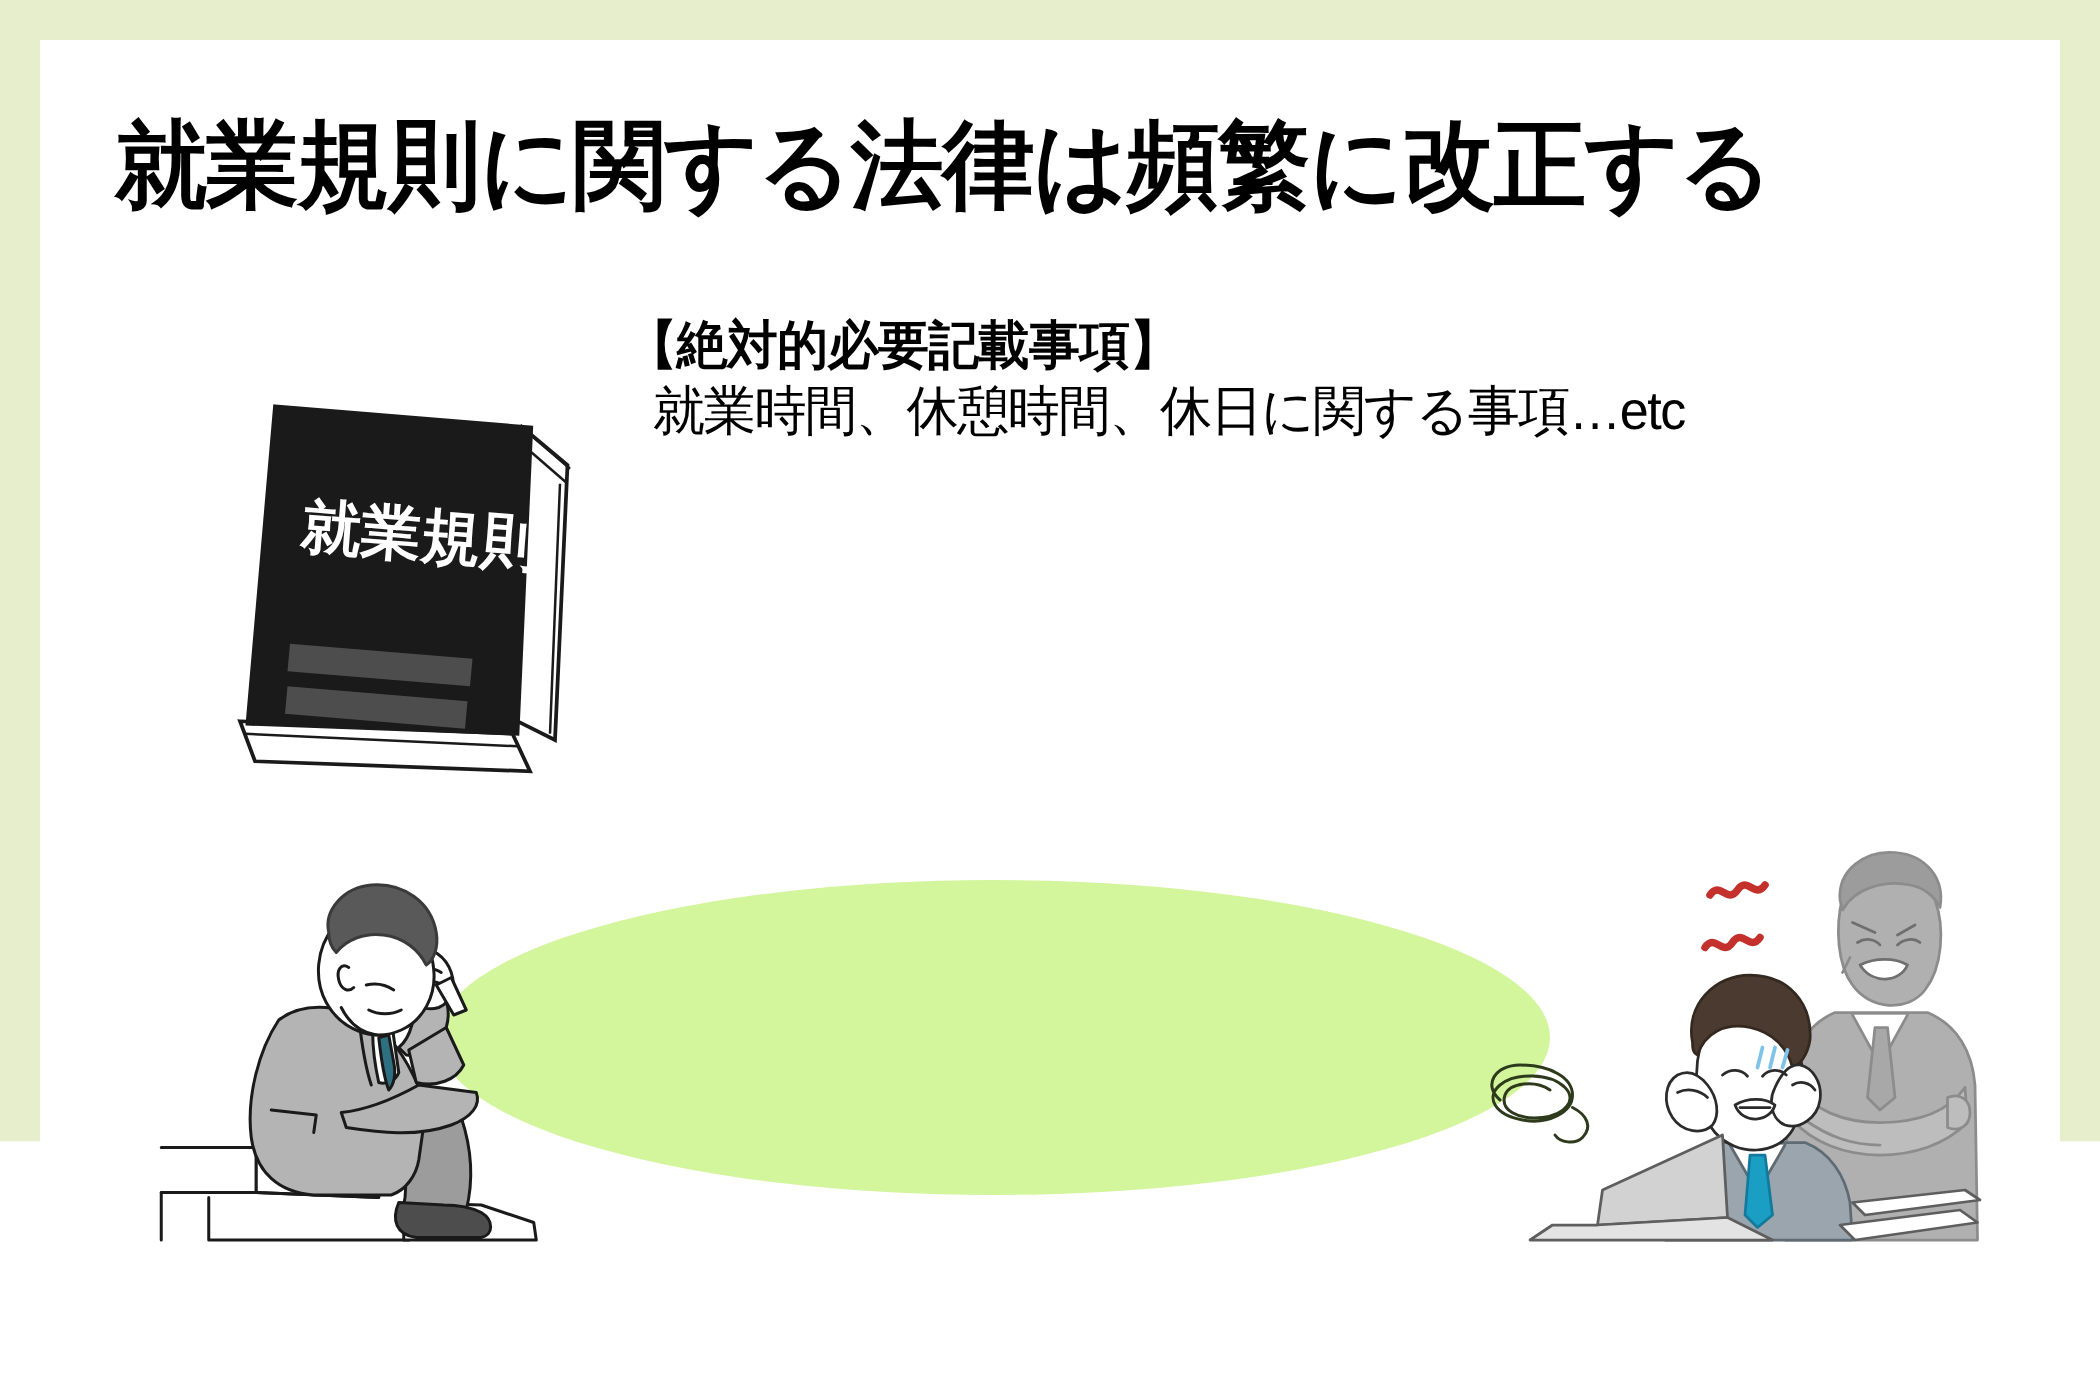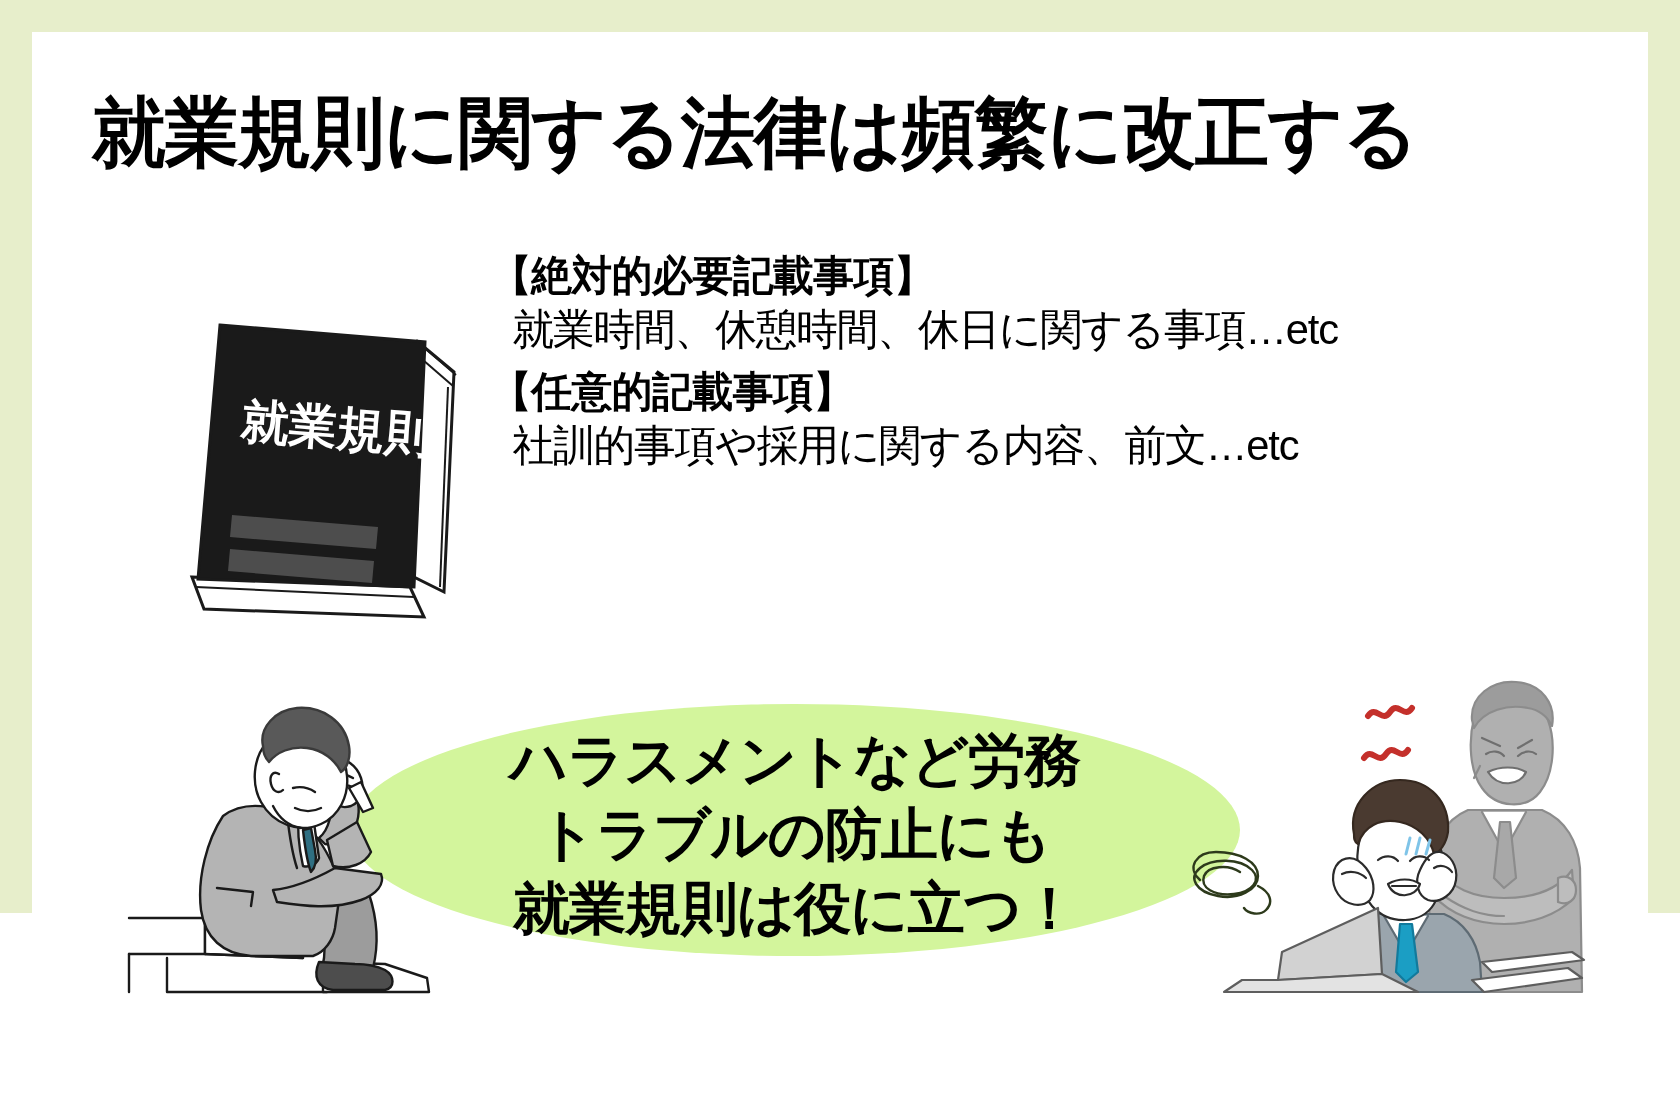--- a/index.html
+++ b/index.html
@@ -53,21 +53,21 @@
     position: absolute;
     left: 150px;
     top: 255px;
     width: 280px;
     height: 345px;
   }
 
   
   #sections {
     position: absolute;
-    left: 430px;
+    left: 440px;
     top: 218px;
     width: 1090px;
   }
   .section { margin-bottom: 8px; }
   .sec-head {
     font-size: 42px;
     font-weight: 700;
     color: #000;
     line-height: 1.22;
     letter-spacing: -0.5px;
@@ -162,24 +162,20 @@
     </div>
 
     <div id="sections">
 
       <div class="section">
         <div class="sec-head">【絶対的必要記載事項】</div>
         <div class="sec-body">就業時間、休憩時間、休日に関する事項…etc</div>
       </div>
 
 
-      <div class="section">
-        <div class="sec-head">【任意的記載事項】</div>
-        <div class="sec-body">社訓的事項や採用に関する内容、前文…etc</div>
-      </div>
 
     </div>
 
     <div id="sad-man">
       <svg width="400" height="330" viewBox="0 0 400 330">
         <g fill="none" stroke="#1a1a1a" stroke-width="2.4" stroke-linejoin="round" stroke-linecap="round">
 
           <path d="M2,256 L78,256 L78,292 L2,292" fill="#ffffff"></path>
           <path d="M78,256 L78,292 L176,296 L176,258 Z" fill="#ffffff"></path>
           <path d="M2,292 L2,330" fill="none"></path>
@@ -227,25 +223,20 @@
 
           <path d="M166,126 C174,124 182,126 188,130" fill="none"></path>
           <path d="M168,146 C176,150 186,150 194,146" fill="none"></path>
 
           <path d="M146,144 C152,156 162,164 174,166" fill="none"></path>
         </g>
       </svg>
     </div>
 
     <div id="callout"></div>
-    <div id="callout-text">
-      <div class="callout-line">ハラスメントなど労務</div>
-      <div class="callout-line">トラブルの防止にも</div>
-      <div class="callout-line">就業規則は役に立つ！</div>
-    </div>
 
     <div id="boss-scene">
       <svg width="420" height="330" viewBox="0 0 420 330">
         <g fill="none" stroke="#2b2b2b" stroke-width="2.2" stroke-linejoin="round" stroke-linecap="round">
 
           <g>
 
             <path d="M286,148 C262,158 250,182 248,210 L246,330 L400,330 L398,206
                      C396,180 384,158 360,148 Z" fill="#b0b0b0" stroke="#8c8c8c"></path>
 

